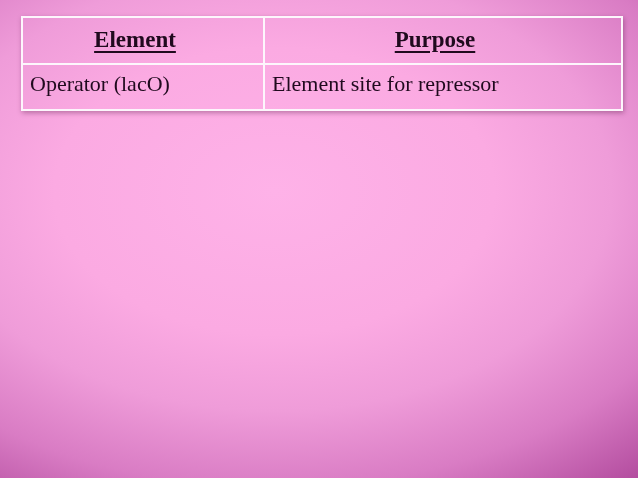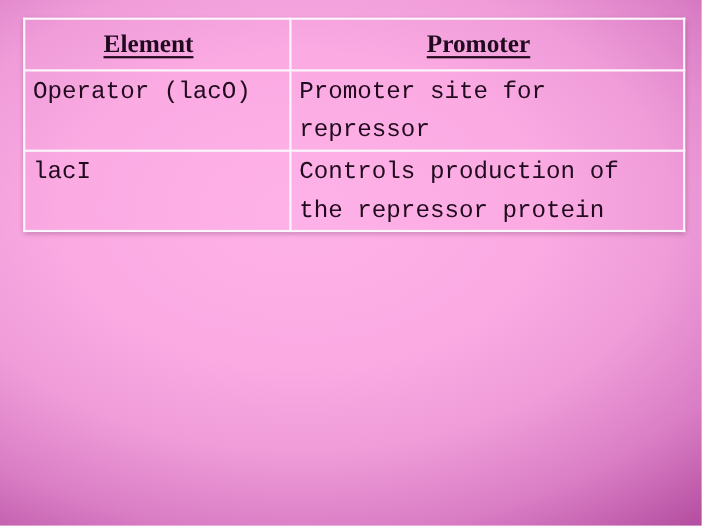--- a/index.html
+++ b/index.html
@@ -49,46 +49,41 @@
     text-decoration-thickness: 2px;
     text-underline-offset: 4px;
     padding: 0 20px 2px 4px;
   }
   table.lac-table td {
     font-size: 22px;
     line-height: 35px;
     vertical-align: top;
     text-align: left;
     padding: 1px 8px 0 7px;
-    font-family: Liberation Mono, monospace;
   }
   tr.row-1 td { height: 43px; }
   tr.row-2 td { height: 69px; }
   tr.row-3 td { height: 157px; }
   tr.row-4 td { height: 70px; }
 </style>
 </head>
 <body>
 
 <div class="slide">
   <table class="lac-table">
     <colgroup>
       <col style="width:242px">
       <col style="width:358px">
     </colgroup>
     <thead>
       <tr class="header-row">
         <th>Element</th>
-        <th>Promoter</th>
+        <th>Purpose</th>
       </tr>
     </thead>
     <tbody>
       <tr class="row-1">
         <td>Operator (lacO)</td>
-        <td>Promoter site for repressor</td>
-      </tr>
-      <tr class="row-4">
-        <td>lacI</td>
-        <td>Controls production of the repressor protein</td>
+        <td>Element site for repressor</td>
       </tr>
     </tbody>
   </table>
 </div>
 
 </body></html>

